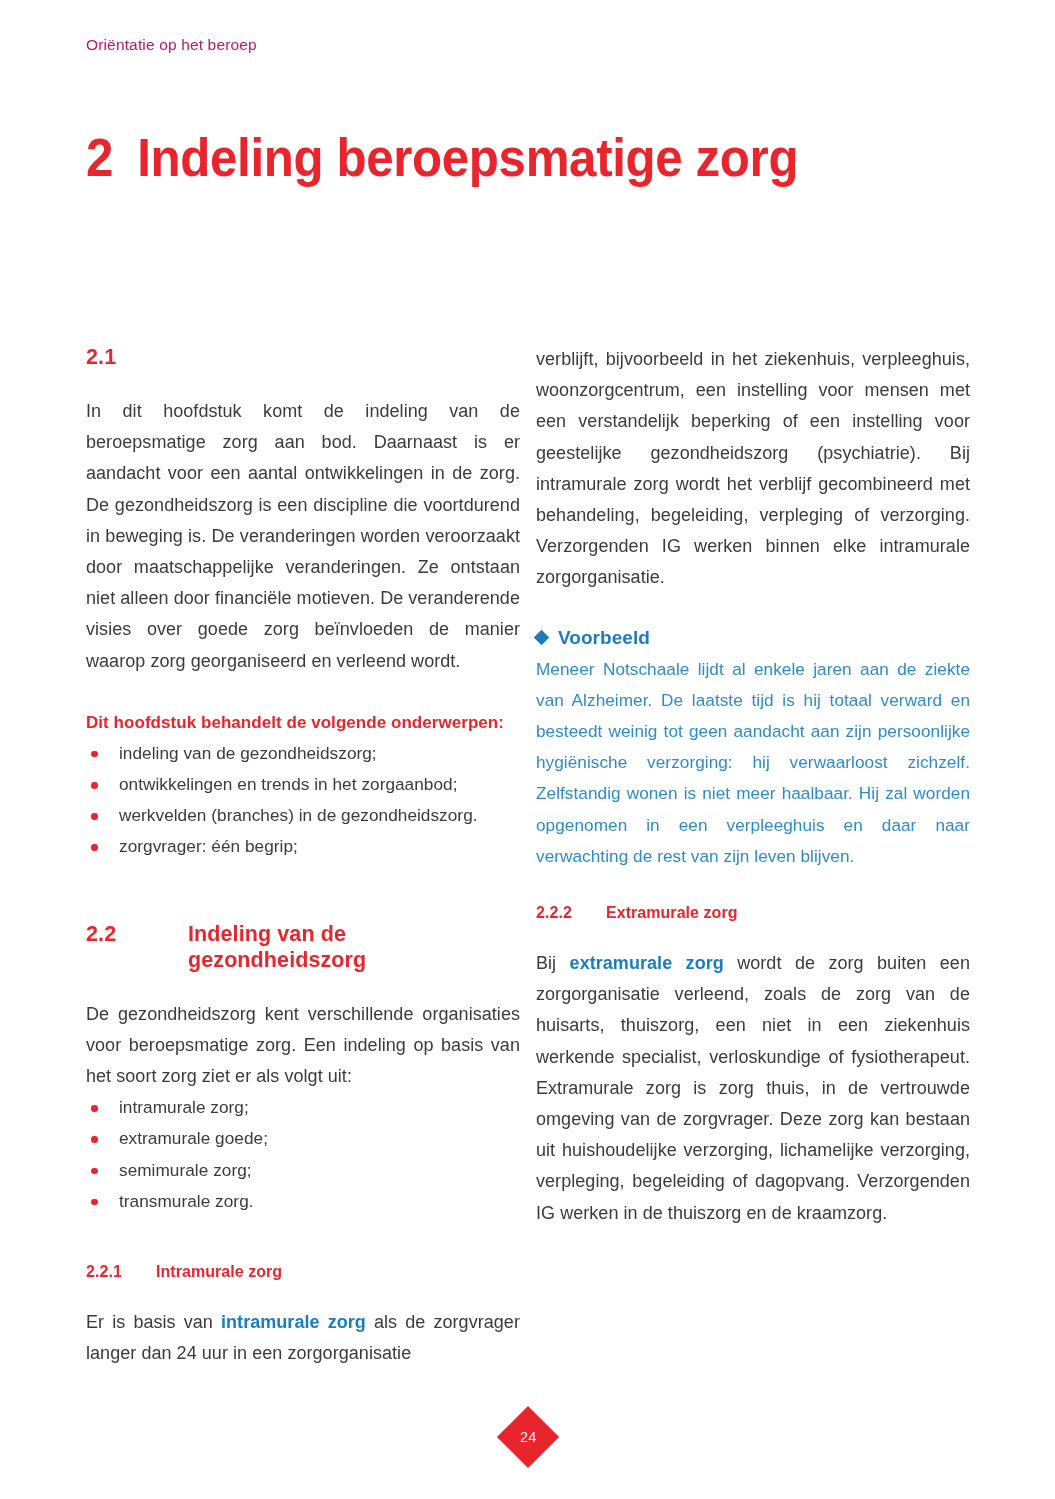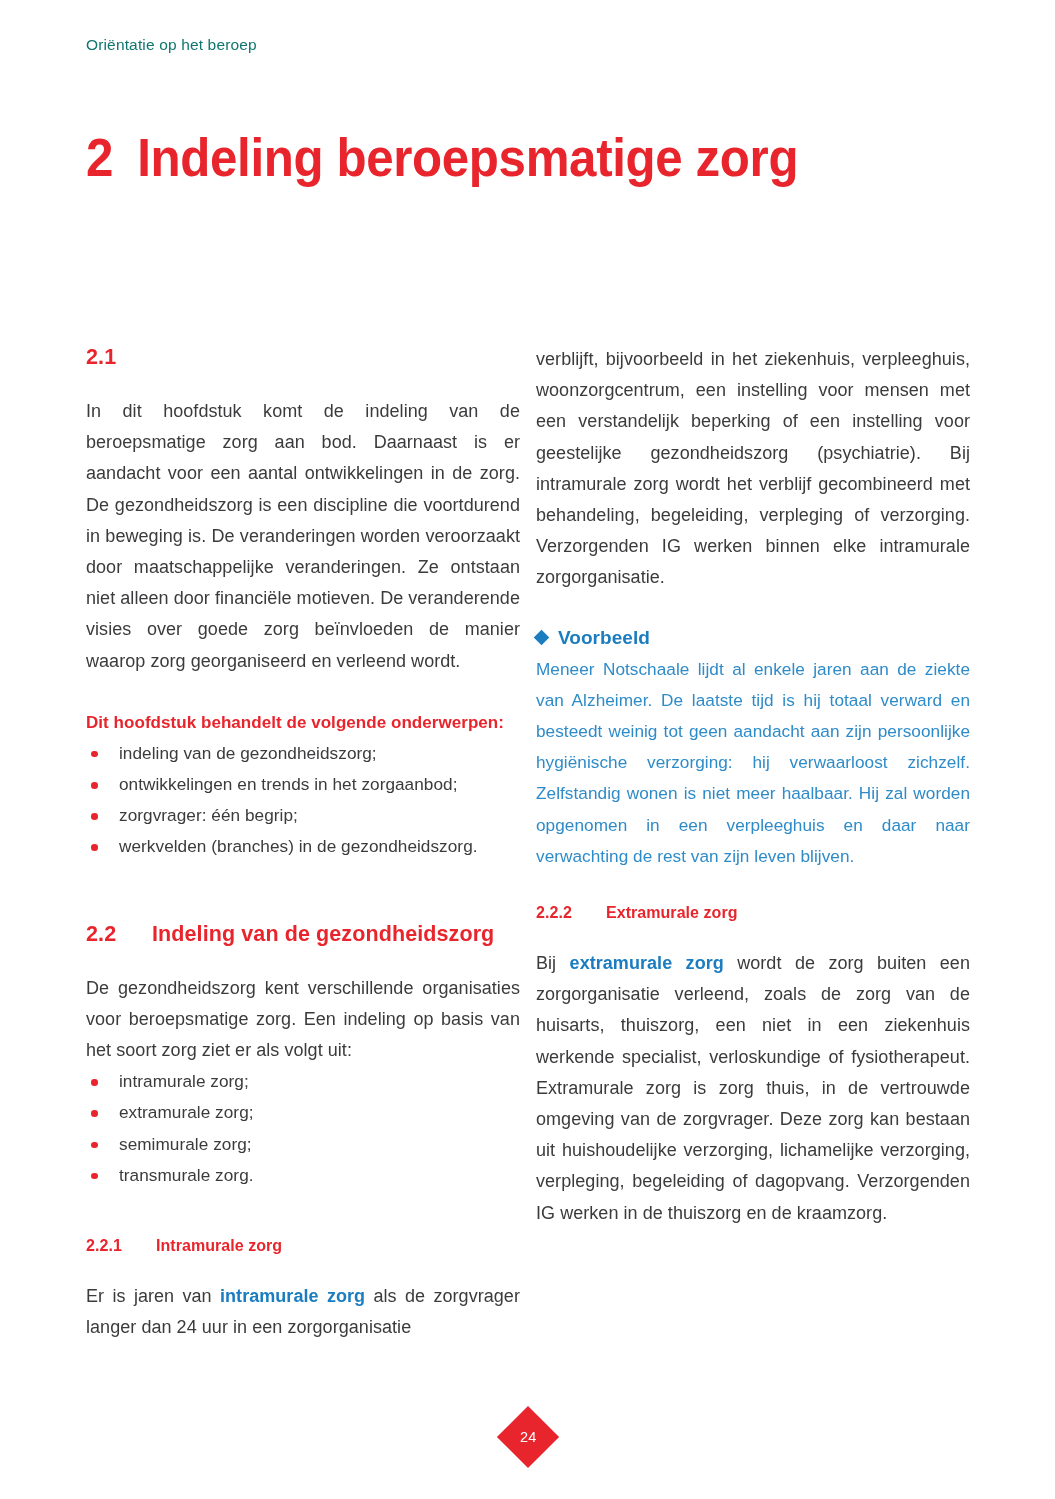--- a/index.html
+++ b/index.html
@@ -18,21 +18,21 @@
     box-sizing: border-box;
   }
 
   
   .running-head {
     position: absolute;
     left: 86px;
     top: 36px;
     font-size: 15.5px;
     letter-spacing: 0.15px;
-    color: #0f766e;
+    color: #be185d;
     font-weight: 400;
   }
 
   
   .chapter-title {
     position: absolute;
     left: 86px;
     top: 128px;
     color: #E8252C;
     font-family: "Liberation Sans Narrow", "Liberation Sans", sans-serif;
@@ -68,20 +68,21 @@
   h2.sec {
     margin: 0 0 26px 0;
     color: #E8252C;
     font-family: "Liberation Sans Narrow", "Liberation Sans", sans-serif;
     font-weight: 700;
     font-size: 21.5px;
     line-height: 26px;
     letter-spacing: 0.1px;
     display: flex;
     align-items: flex-start;
+    gap: 36px;
   }
   h2.sec .sec-num {
     flex: 0 0 auto;
     width: 66px;
   }
   h2.sec .sec-label { flex: 1 1 auto; }
 
   h3.subsec {
     margin: 0 0 24px 0;
     color: #E8252C;
@@ -228,48 +229,48 @@
 
       <p class="body">In dit hoofdstuk komt de indeling van de beroepsmatige zorg aan bod. Daarnaast is er aandacht voor een aantal ontwikkelingen in de zorg. De gezondheidszorg is een discipline die voortdurend in beweging is. De veranderingen worden veroorzaakt door maatschappelijke veranderingen. Ze ontstaan niet alleen door financiële motieven. De veranderende visies over goede zorg beïnvloeden de manier waarop zorg georganiseerd en verleend wordt.</p>
 
       <div class="gap-md"></div>
 
       <p class="lead-red">Dit hoofdstuk behandelt de volgende onderwerpen:</p>
 
       <ul class="bullets">
         <li>indeling van de gezondheidszorg;</li>
         <li>ontwikkelingen en trends in het zorgaanbod;</li>
+        <li>werkvelden (branches) in de gezondheidszorg.</li>
         <li>zorgvrager: één begrip;</li>
-        <li>werkvelden (branches) in de gezondheidszorg.</li>
       </ul>
 
       <div class="gap-xl"></div>
 
       <h2 class="sec">
         <span class="sec-num">2.2</span>
         <span class="sec-label">Indeling van de gezondheidszorg</span>
       </h2>
 
       <p class="body">De gezondheidszorg kent verschillende organisaties voor beroepsmatige zorg. Een indeling op basis van het soort zorg ziet er als volgt uit:</p>
 
       <ul class="bullets">
         <li>intramurale zorg;</li>
-        <li>extramurale zorg;</li>
+        <li>extramurale goede;</li>
         <li>semimurale zorg;</li>
         <li>transmurale zorg.</li>
       </ul>
 
       <div class="gap-lg"></div>
 
       <h3 class="subsec">
         <span class="sub-num">2.2.1</span>
         <span class="sub-label">Intramurale zorg</span>
       </h3>
 
-      <p class="body"><span>Er is jaren van </span><span class="term">intramurale zorg</span><span> als de zorgvrager langer dan 24 uur in een zorgorganisatie</span></p>
+      <p class="body"><span>Er is basis van </span><span class="term">intramurale zorg</span><span> als de zorgvrager langer dan 24 uur in een zorgorganisatie</span></p>
 
     </div>
 
     <div class="col col-right">
 
       <p class="body">verblijft, bijvoorbeeld in het ziekenhuis, verpleeghuis, woonzorgcentrum, een instelling voor mensen met een verstandelijk beperking of een instelling voor geestelijke gezondheidszorg (psychiatrie). Bij intramurale zorg wordt het verblijf gecombineerd met behandeling, begeleiding, verpleging of verzorging. Verzorgenden IG werken binnen elke intramurale zorgorganisatie.</p>
 
       <div class="gap-md"></div>
 
       <div class="example-head">

